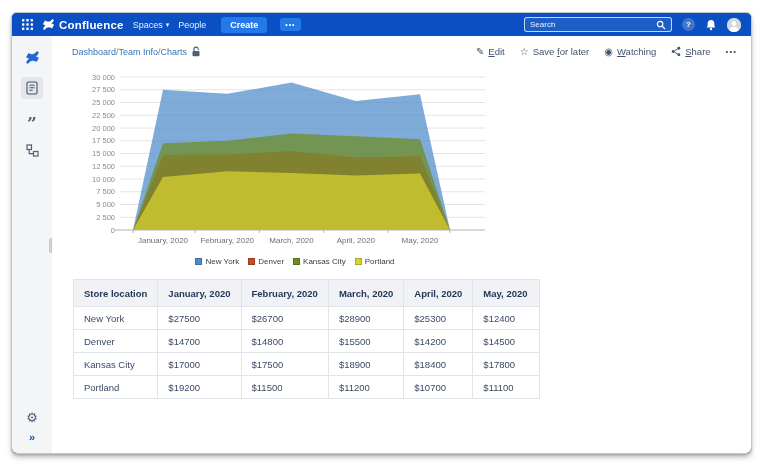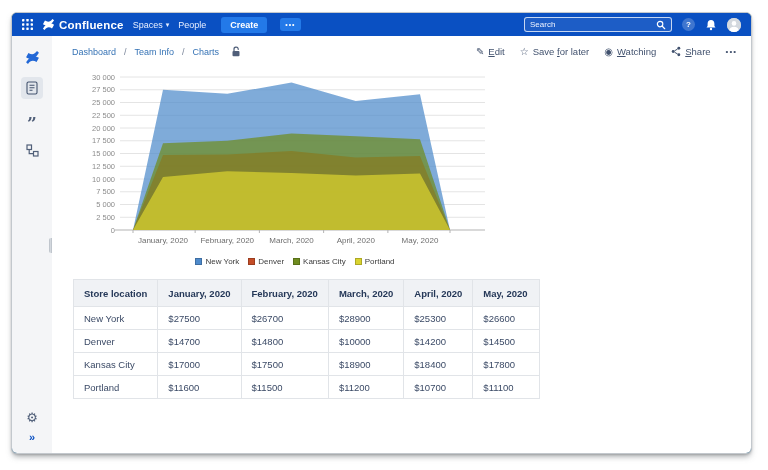--- a/index.html
+++ b/index.html
@@ -45,21 +45,21 @@
   .expand-glyph { font-size:11px; font-weight:bold; color:#0a50c2; line-height:11px; }
   .resize-grip { position:absolute; right:-3px; top:202px; width:6px; height:15px;
     background:#d3d8de; border-radius:2px;
     background-image:linear-gradient(90deg,#c0c6cd 1px,transparent 1px);
     background-size:2px 100%; }
 
   .content { flex:1; background:#fff; padding:10px 14px 0 20px; position:relative; }
 
   
   .topline { display:flex; align-items:center; }
-  .breadcrumb { display:flex; align-items:center; gap:8px; font-size:9px; }
+  .breadcrumb { display:flex; align-items:center; gap:0; font-size:9px; }
   .crumb { color:#3673b5; cursor:pointer; }
   .crumb-sep { color:#7a869a; }
   .actions { margin-left:auto; display:flex; align-items:center; gap:15px; }
   .act { display:flex; align-items:center; gap:4px; font-size:9.5px; color:#42526e; cursor:pointer; }
   .act .key { text-decoration:underline; }
   .glyph-ico { font-size:10px; color:#42526e; line-height:10px; }
   .act-more { font-size:8px; letter-spacing:1px; color:#42526e; }
 
   .page-title { margin-top:9px; font-size:17.5px; font-weight:bold; color:#1d3968; letter-spacing:.1px; }
   .byline { margin-top:4px; font-size:7.5px; color:#98a1ae; }
@@ -317,41 +317,41 @@
           <th>March, 2020</th>
           <th>April, 2020</th>
           <th>May, 2020</th>
         </tr>
         <tr>
           <td>New York</td>
           <td>$27500</td>
           <td>$26700</td>
           <td>$28900</td>
           <td>$25300</td>
-          <td>$26600</td>
+          <td>$12400</td>
         </tr>
         <tr>
           <td>Denver</td>
           <td>$14700</td>
           <td>$14800</td>
-          <td>$10000</td>
+          <td>$15500</td>
           <td>$14200</td>
           <td>$14500</td>
         </tr>
         <tr>
           <td>Kansas City</td>
           <td>$17000</td>
           <td>$17500</td>
           <td>$18900</td>
           <td>$18400</td>
           <td>$17800</td>
         </tr>
         <tr>
           <td>Portland</td>
-          <td>$11600</td>
+          <td>$19200</td>
           <td>$11500</td>
           <td>$11200</td>
           <td>$10700</td>
           <td>$11100</td>
         </tr>
       </tbody>
         </table>
 
     </div>
   </div>

